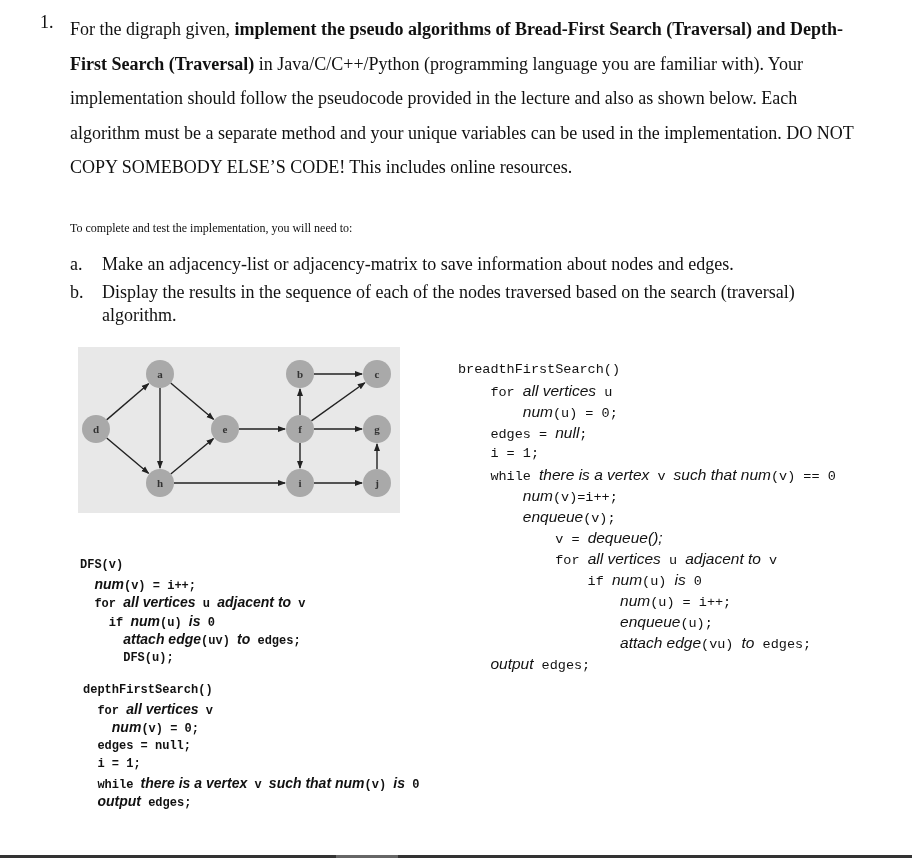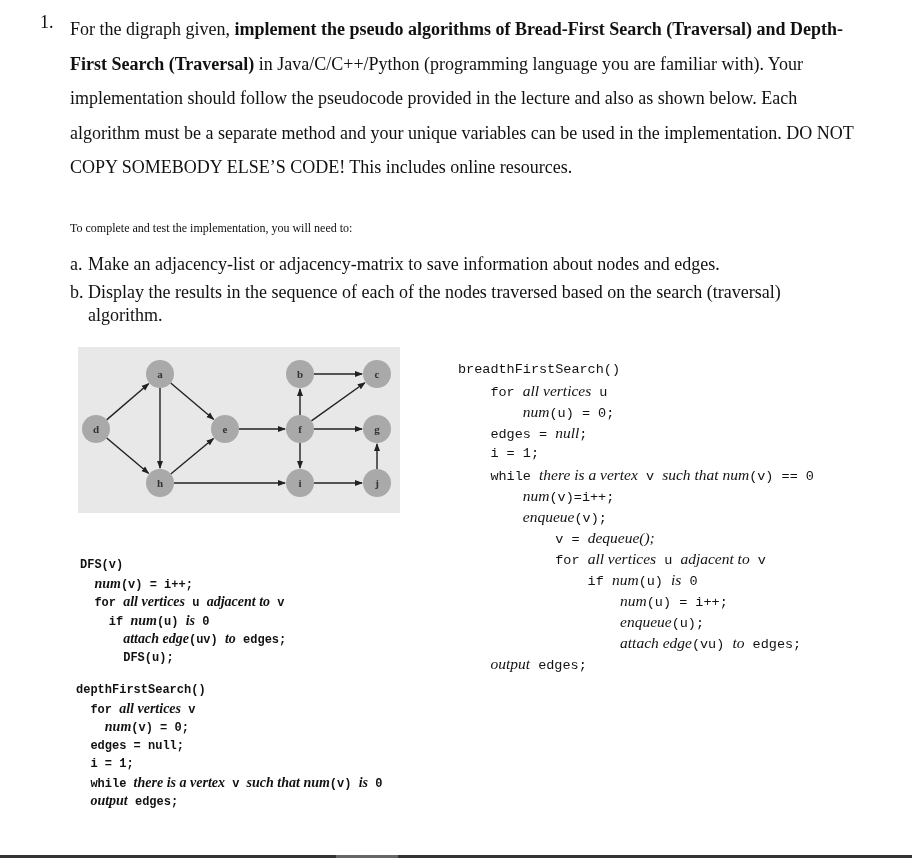--- a/index.html
+++ b/index.html
@@ -5,25 +5,25 @@
   html, body { margin:0; padding:0; background:#ffffff; }
   body { width:912px; height:858px; position:relative; overflow:hidden; color:#111; }
   .serif { font-family: "Liberation Serif", "DejaVu Serif", serif; }
   .mono { font-family: "Liberation Mono", "DejaVu Sans Mono", monospace; }
   .qnum { position:absolute; left:40px; top:12px; font-size:18px; }
   .qbody { position:absolute; left:70px; top:12px; width:790px; font-size:18px; line-height:34.5px; }
   .qbody b { font-weight:bold; }
   .intro { position:absolute; left:70px; top:221px; font-size:12px; }
   .li { position:absolute; font-size:18px; line-height:23px; }
   .li .lbl { position:absolute; left:0; }
-  .li .txt { position:absolute; left:18px; width:720px; }
+  .li .txt { position:absolute; left:32px; width:720px; }
   .graph { position:absolute; left:78px; top:347px; width:322px; height:166px; background:#e8e8e8; }
   .code { position:absolute; font-size:13.5px; }
   .code .ln { white-space:pre; height:21px; line-height:21px; }
-  .code i { font-family:Liberation Serif, serif; font-size:15.5px; }
+  .code i { font-family:Liberation Sans, sans-serif; font-size:15.5px; }
   .dfs { font-size:12px; font-weight:bold; }
   .dfs .ln { height:18.5px; line-height:18.5px; }
   .dfs i { font-size:14px; font-weight:bold; }
   .bottom-bar { position:absolute; left:0; top:855px; width:912px; height:3px; background:#333; }
   .bottom-bar .thumb { position:absolute; left:336px; width:62px; height:3px; background:#666; }
 </style>
 </head>
 <body>
 
 <div class="qnum serif">1.</div>
@@ -109,21 +109,21 @@
 </div>
 
 <div class="code mono dfs" style="left:80px; top:556px;" id="dfs-block">
     <div class="ln"><span>DFS(v)</span></div>
     <div class="ln"><span>  </span><i>num</i><span>(v) = i++;</span></div>
     <div class="ln"><span>  for </span><i>all vertices</i><span> u </span><i>adjacent to</i><span> v</span></div>
     <div class="ln"><span>    if </span><i>num</i><span>(u) </span><i>is</i><span> 0</span></div>
     <div class="ln"><span>      </span><i>attach edge</i><span>(uv) </span><i>to</i><span> edges;</span></div>
     <div class="ln"><span>      DFS(u);</span></div>
   </div>
-<div class="code mono dfs" style="left:76px; top:681px;" id="dfs-main-block">
+<div class="code mono dfs" style="left:83px; top:681px;" id="dfs-main-block">
     <div class="ln"><span>depthFirstSearch()</span></div>
     <div class="ln"><span>  for </span><i>all vertices</i><span> v</span></div>
     <div class="ln"><span>    </span><i>num</i><span>(v) = 0;</span></div>
     <div class="ln"><span>  edges = null;</span></div>
     <div class="ln"><span>  i = 1;</span></div>
     <div class="ln"><span>  while </span><i>there is a vertex</i><span> v </span><i>such that num</i><span>(v) </span><i>is</i><span> 0</span></div>
     <div class="ln"><span>  </span><i>output</i><span> edges;</span></div>
   </div>
 <div class="code mono" style="left:458px; top:359px;" id="bfs-block">
     <div class="ln"><span>breadthFirstSearch()</span></div>

